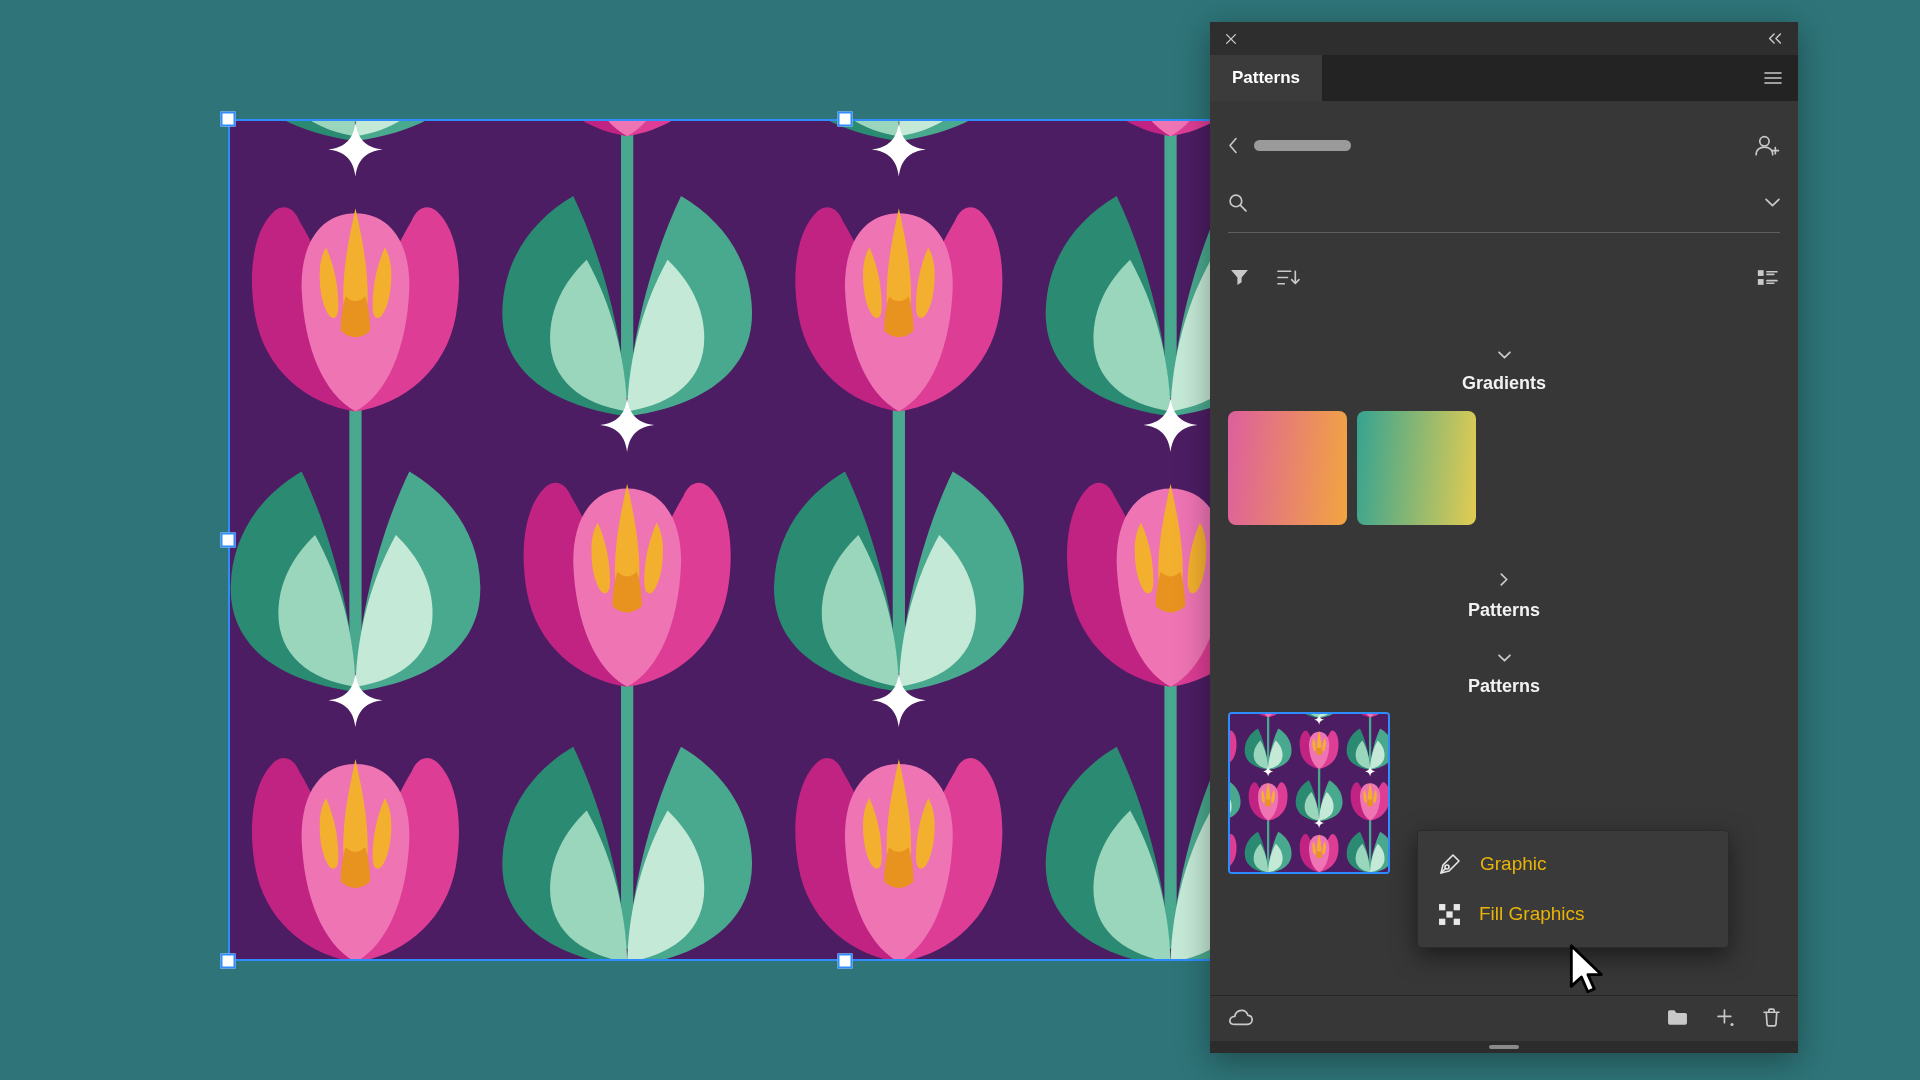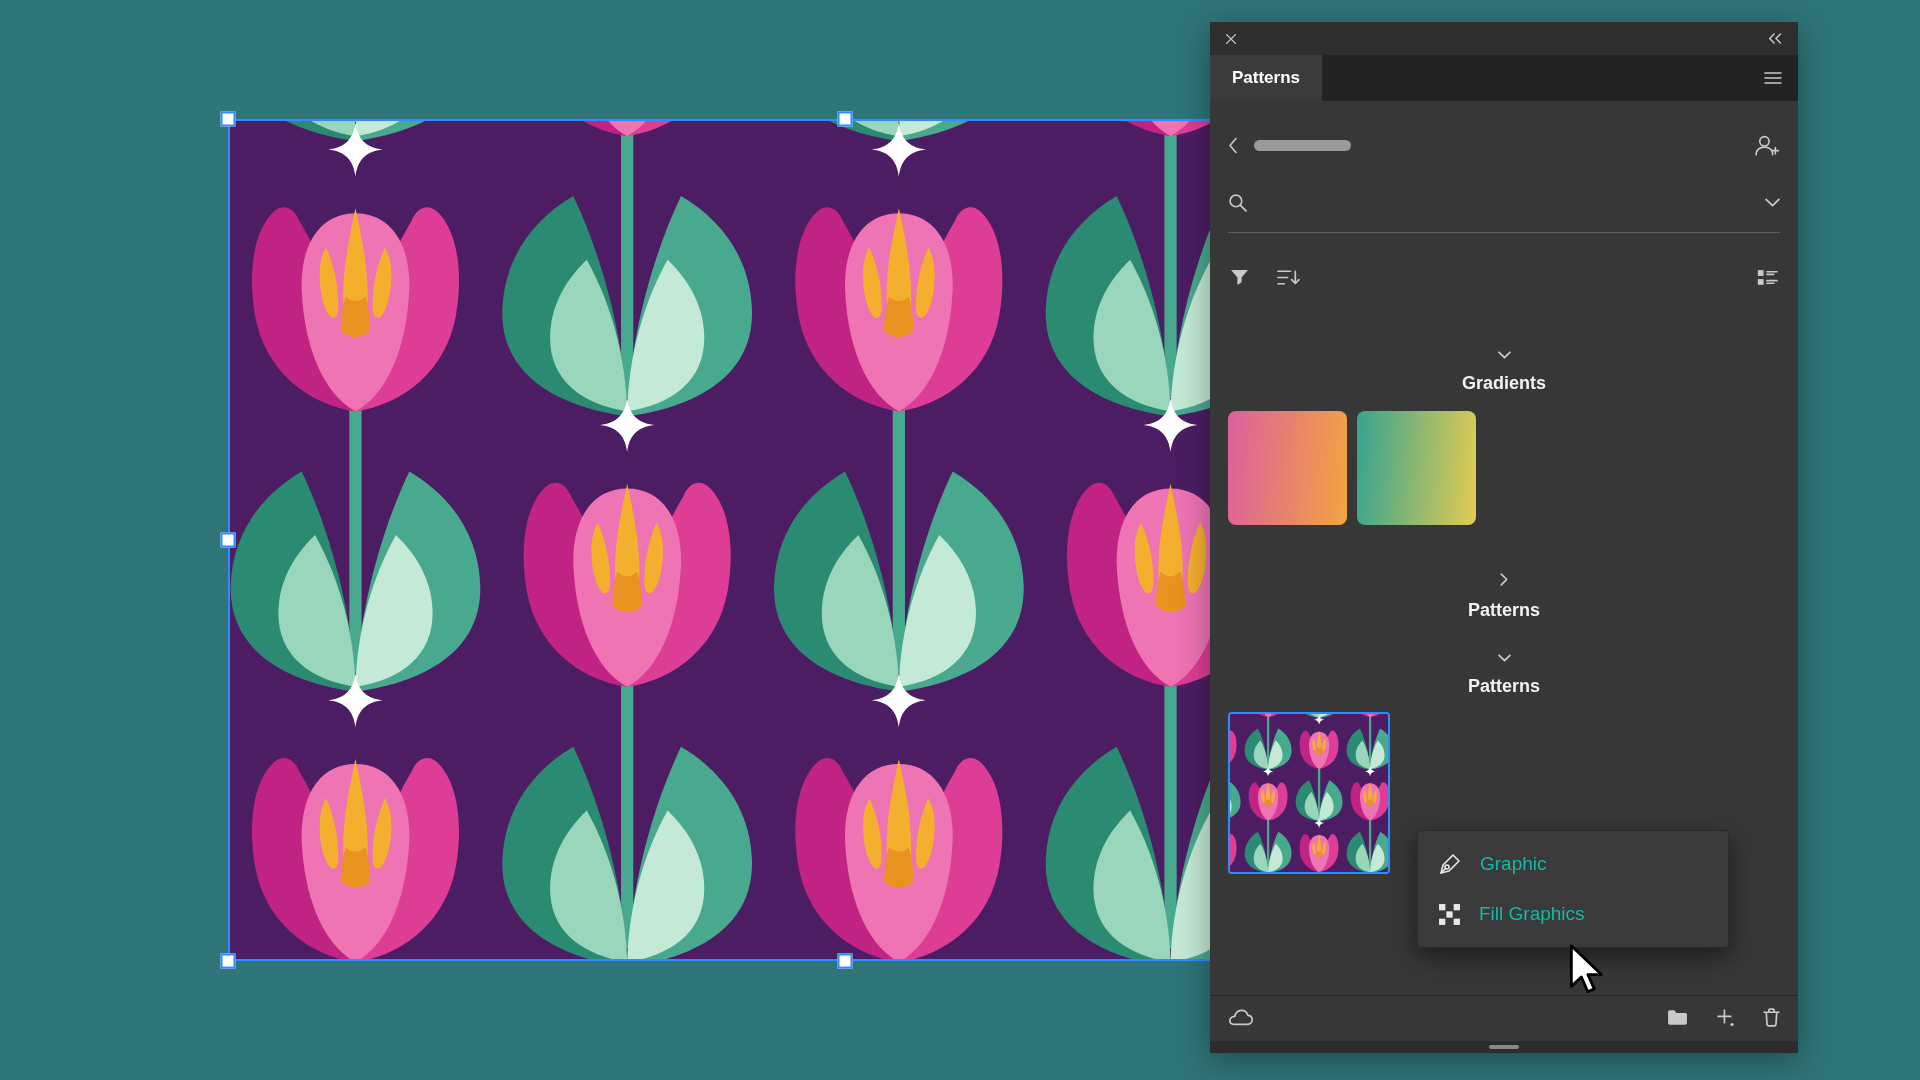--- a/index.html
+++ b/index.html
@@ -38,21 +38,21 @@
   .section-header.graphics { margin-top:38px; }
   .section-header.patterns { margin-top:14px; }
 
   .swatches { display:flex; gap:10px; margin:8px 0 0 18px; }
   .swatch { width:119px; height:114px; border-radius:8px; }
 
   .pattern-thumb { margin:6px 0 0 18px; width:162px; height:162px; border:2px solid var(--selection,#2F8CFF); border-radius:4px; overflow:hidden; background:#222; }
   .pattern-thumb svg { display:block; width:158px; height:158px; }
 
   .context-menu { position:absolute; left:207px; top:808px; width:312px; background:#3A3A3A; border:1px solid #2B2B2B; border-radius:4px; box-shadow:0 8px 24px rgba(0,0,0,.5); padding:8px 0; z-index:12; }
-  .menu-item { height:50px; display:flex; align-items:center; gap:18px; padding:0 20px; color:#14b8a6; font-size:19px; }
+  .menu-item { height:50px; display:flex; align-items:center; gap:18px; padding:0 20px; color:#eab308; font-size:19px; }
 
   .bottom-bar { position:absolute; left:0; right:0; bottom:14px; height:44px; border-top:1px solid #262626; display:flex; align-items:center; padding:0 18px; gap:28px; }
   .scroll-track { position:absolute; left:0; right:0; bottom:0; height:12px; background:#2C2C2C; }
   .scroll-handle { position:absolute; left:50%; bottom:4px; transform:translateX(-50%); width:30px; height:4px; border-radius:2px; background:#8A8A8A; }
 
   
   .icon { display:inline-flex; }
   .icon svg { display:block; }
   .icon path, .icon circle, .icon rect { stroke:#C9C9C9; stroke-width:1.6; fill:none; stroke-linecap:round; stroke-linejoin:round; }
   .icon .fill { fill:#C9C9C9; stroke:none; }

